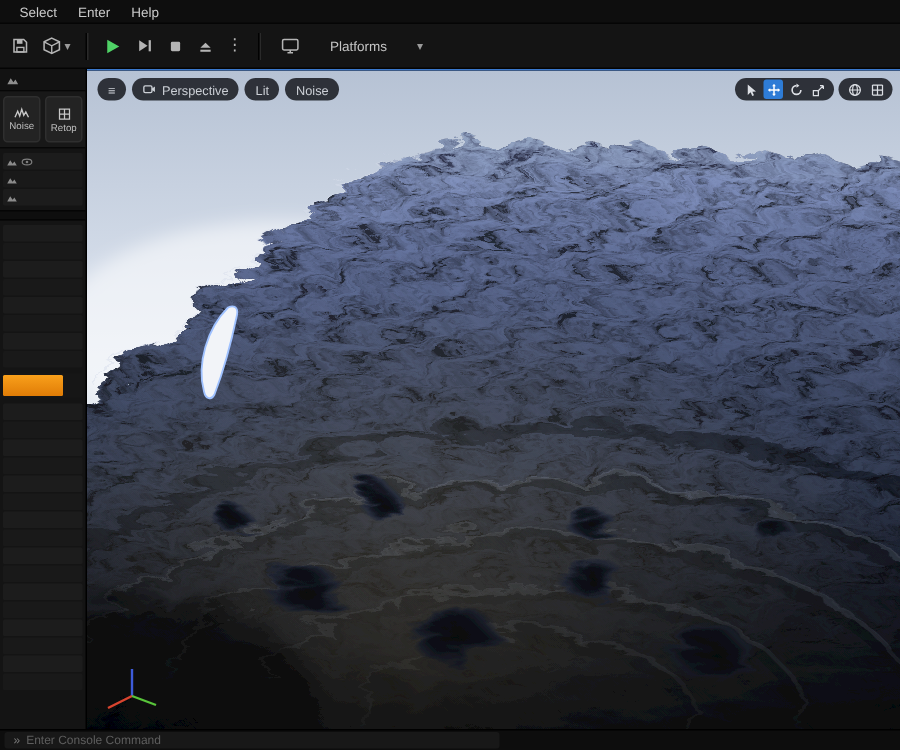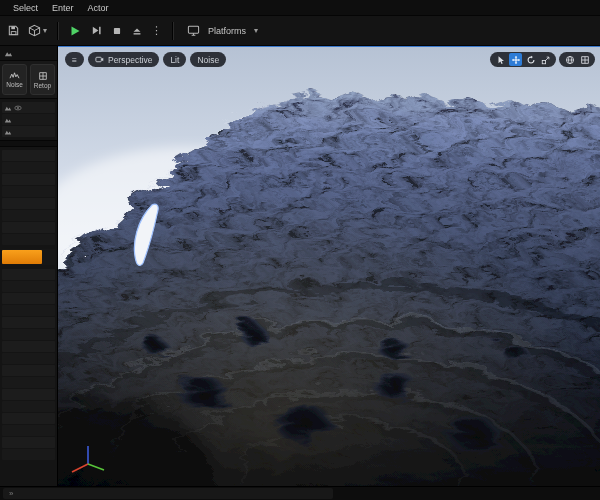--- a/index.html
+++ b/index.html
@@ -11,21 +11,21 @@
            display:flex;align-items:center;padding-left:6px;box-sizing:border-box;border-bottom:1px solid #050505;}
   .menu-item{color:#c9c9c9;font-size:9px;padding:2px 7px;cursor:default;}
 
   
   .toolbar{position:absolute;left:0;top:16px;width:600px;height:30px;background:#141414;
            border-bottom:1px solid #040404;display:flex;align-items:center;padding:0 5px;gap:4px;box-sizing:border-box;}
   .tb-btn{display:flex;align-items:center;justify-content:center;gap:2px;padding:2px;border-radius:3px;}
   .tb-divider{width:1px;height:18px;background:#020202;margin:0 4px;box-shadow:1px 0 0 #2a2a2a;}
   .glyph{color:#b5b5b5;font-size:11px;line-height:1;}
   .caret{color:#9a9a9a;font-size:8px;line-height:1;}
-  .platforms-btn{display:flex;align-items:center;gap:8px;color:#c5c5c5;font-size:9px;padding:3px 6px;border-radius:3px;}
+  .platforms-btn{display:flex;align-items:center;gap:20px;color:#c5c5c5;font-size:9px;padding:3px 6px;border-radius:3px;}
 
   
   .leftpanel{position:absolute;left:0;top:46px;width:58px;height:440px;background:#141414;
              border-right:1px solid #000;box-sizing:border-box;overflow:hidden;}
   .lp-header{height:14px;border-bottom:1px solid #070707;display:flex;align-items:center;padding-left:4px;background:#121212;}
   .lp-tools{display:flex;gap:3px;padding:3px 2px;border-bottom:1px solid #070707;background:#181818;}
   .lp-tool{width:25px;height:29px;background:#232323;border:1px solid #2f2f2f;border-radius:3px;
            display:flex;flex-direction:column;align-items:center;justify-content:center;gap:1px;}
   .lp-tool-label{font-size:6.5px;color:#bdbdbd;}
   .lp-list{padding:2px 0;}
@@ -57,21 +57,21 @@
   .prompt{color:#7a7a7a;font-size:8px;line-height:1;}
 </style>
 </head>
 <body>
 
 <div id="app">
 
   <div class="menubar">
     <span class="menu-item">Select</span>
     <span class="menu-item">Enter</span>
-    <span class="menu-item">Actor</span>
+    <span class="menu-item">Help</span>
   </div>
 
   <div class="toolbar">
     <span class="tb-btn">
       <svg width="13" height="13" viewBox="0 0 14 14">
         <path d="M2.5,2.5 h7 l2,2 v7 h-9 z" fill="none" stroke="#b5b5b5" stroke-width="1.1"></path>
         <rect x="4.6" y="2.6" width="4" height="3" fill="#b5b5b5"></rect>
         <rect x="4.6" y="8.2" width="5" height="3.2" fill="none" stroke="#b5b5b5" stroke-width="1"></rect>
       </svg>
     </span>
@@ -343,16 +343,17 @@
     <svg class="gizmo" width="40" height="32" viewBox="0 0 40 32">
       <line x1="22" y1="22" x2="22" y2="4" stroke="#3d5bd9" stroke-width="1.6"></line>
       <line x1="22" y1="22" x2="6" y2="30" stroke="#d9442f" stroke-width="1.6"></line>
       <line x1="22" y1="22" x2="38" y2="28" stroke="#58c43a" stroke-width="1.6"></line>
     </svg>
   </div>
 
   <div class="statusbar">
     <div class="console">
       <span class="prompt">»</span>
+      <input placeholder="Enter Console Command" style="">
     </div>
   </div>
 
 </div>
 
 </body></html>

